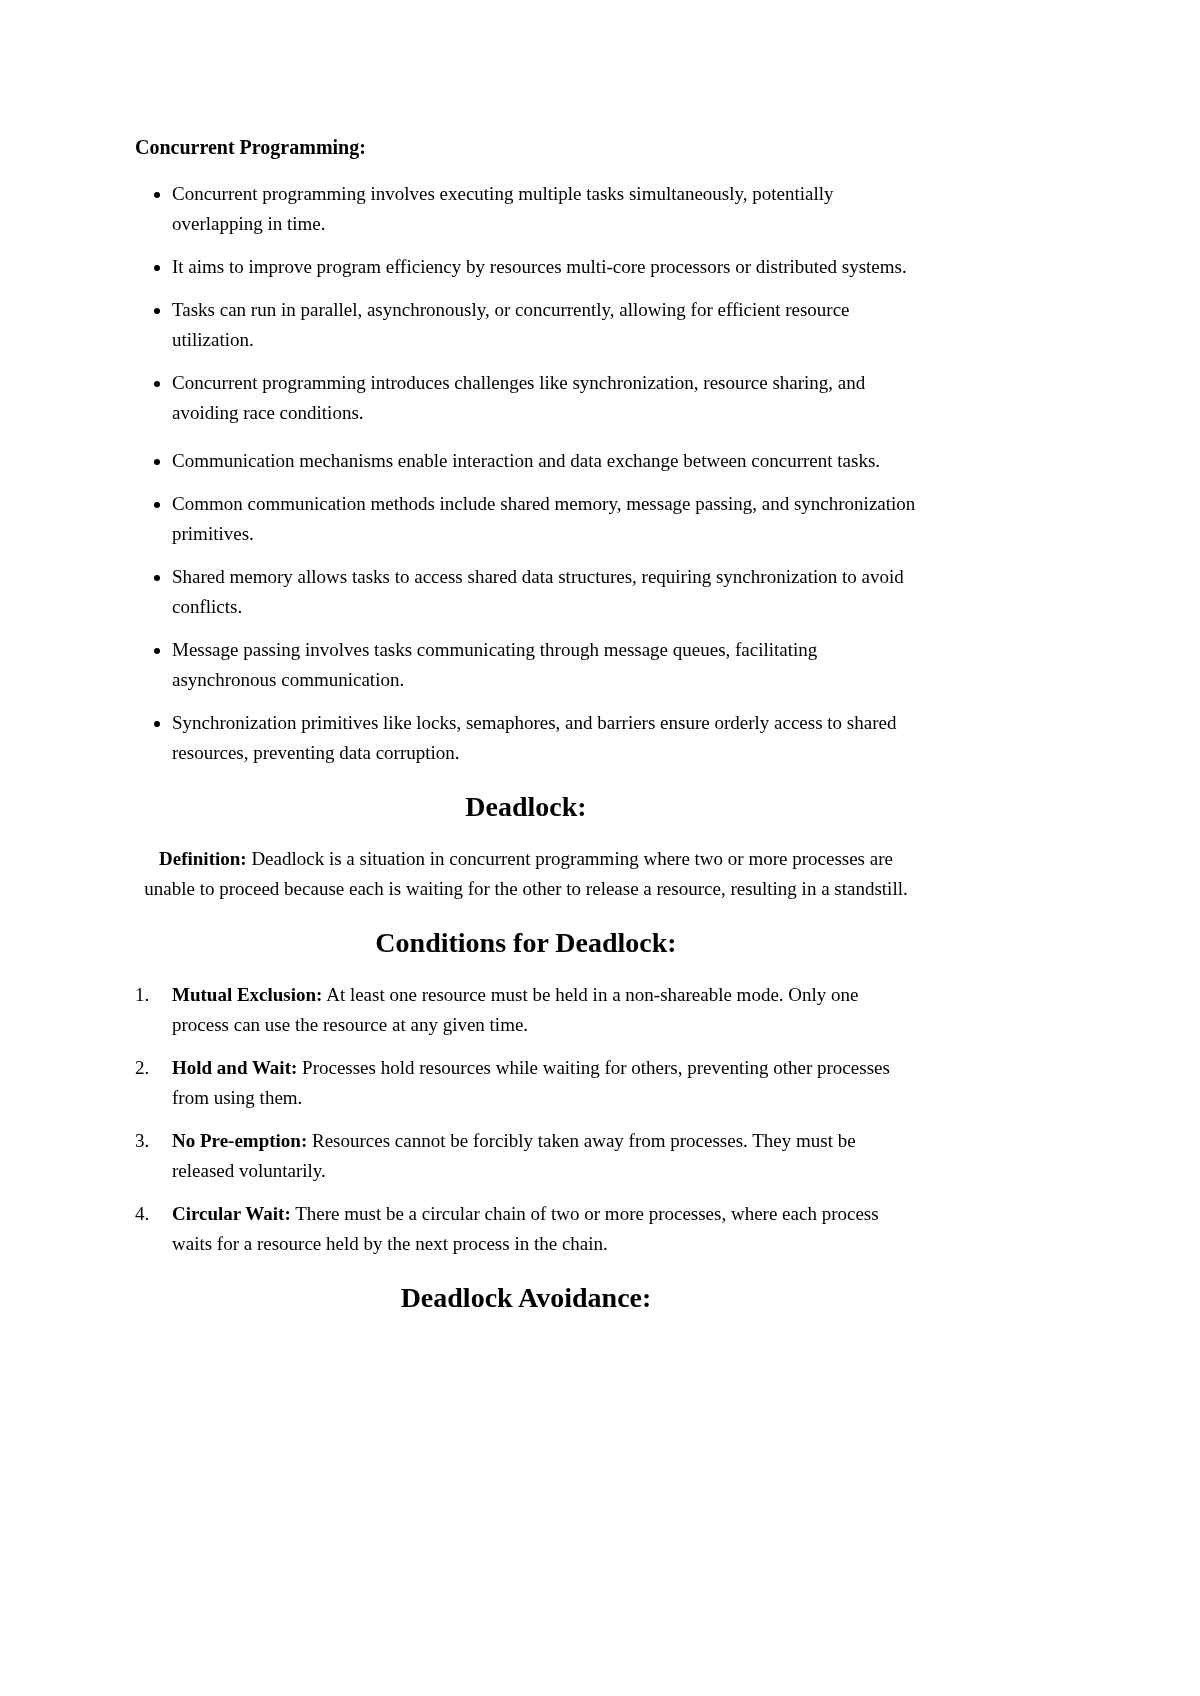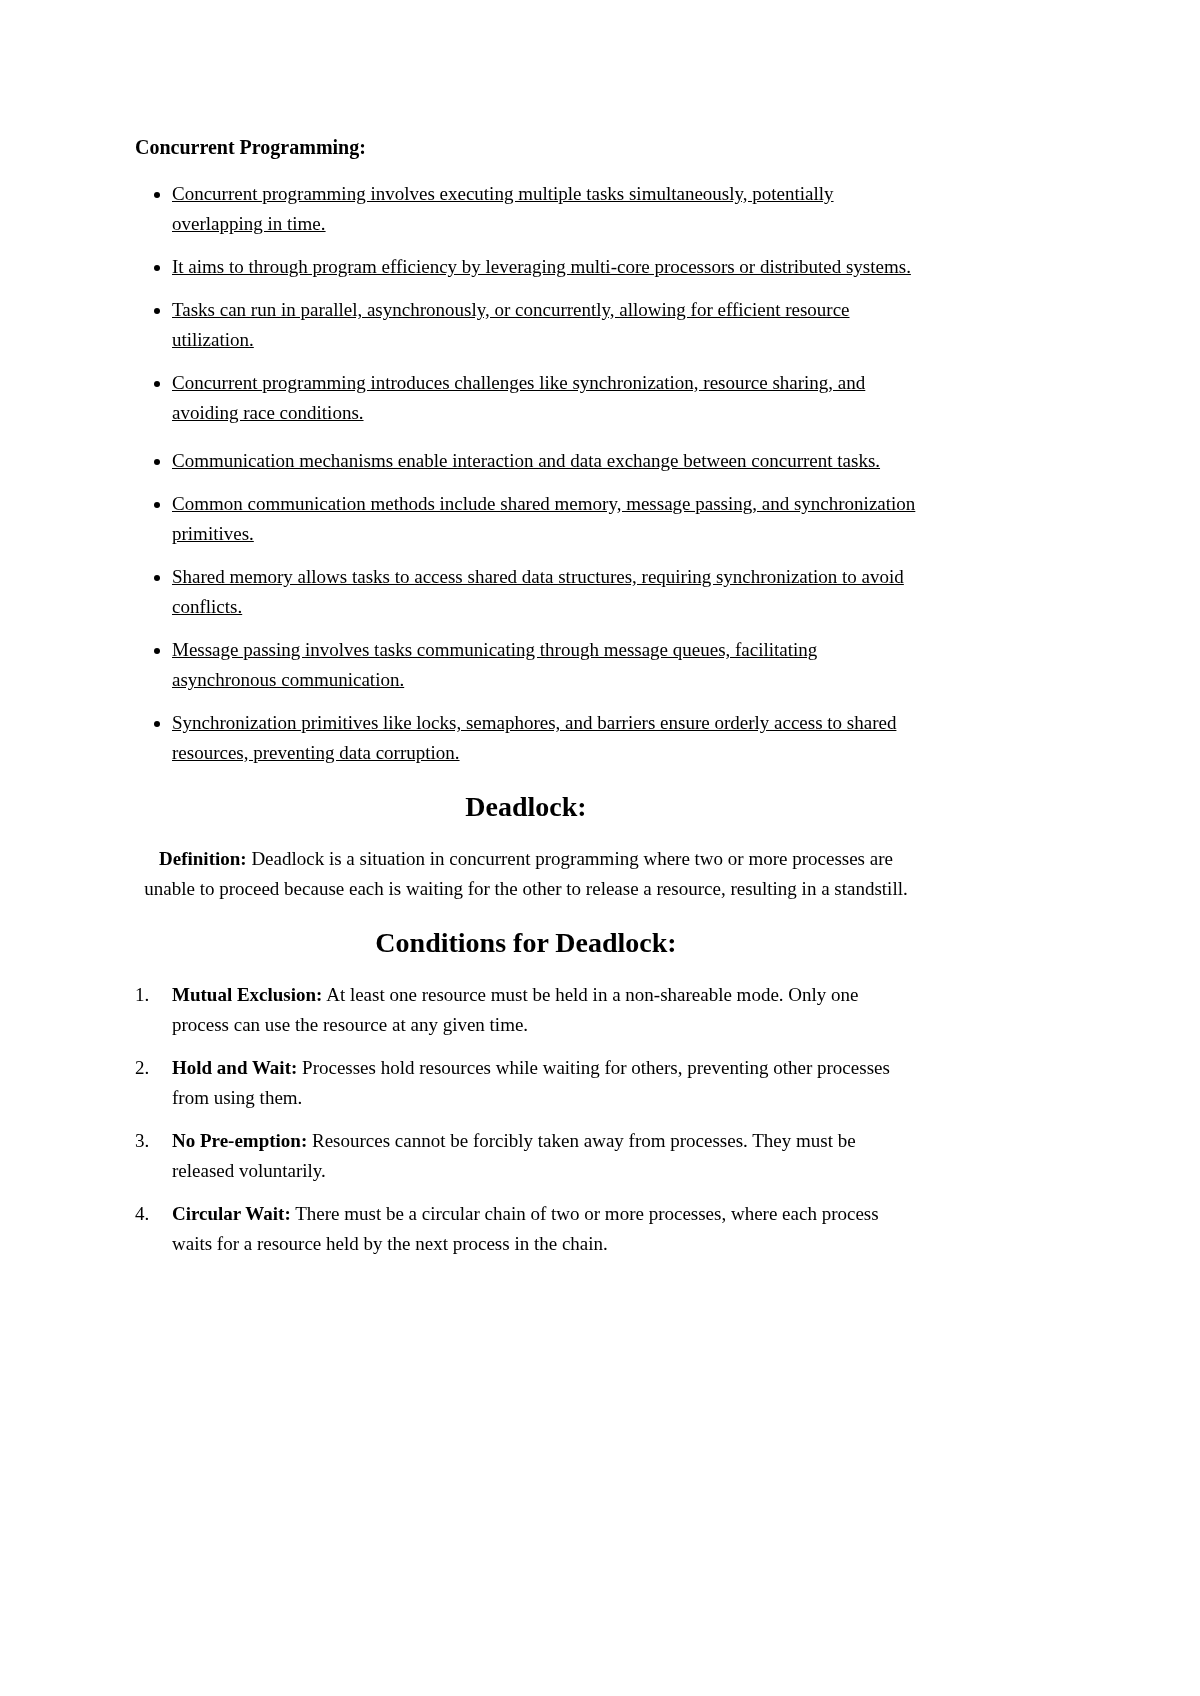--- a/index.html
+++ b/index.html
@@ -30,21 +30,20 @@
     font-size: 28px;
     font-weight: bold;
     margin: 22px 0 20px 0;
     line-height: 34px;
     text-align: center;
   }
   ul.bullets {
     list-style: disc;
     margin: 0 0 18px 0;
     padding: 0 0 0 37px;
-    text-decoration: underline;
   }
   ul.bullets li {
     margin: 0 0 13px 0;
     padding-left: 0;
   }
   p.body-para {
     margin: 0 0 16px 0;
     text-align: center;
   }
   .num-list {
@@ -65,21 +64,21 @@
 </style>
 </head>
 <body>
 
 <div class="page">
 
   <h3 class="h-small">Concurrent Programming:</h3>
 
   <ul class="bullets">
     <li>Concurrent programming involves executing multiple tasks simultaneously, potentially overlapping in time.</li>
-    <li>It aims to through program efficiency by leveraging multi-core processors or distributed systems.</li>
+    <li>It aims to improve program efficiency by resources multi-core processors or distributed systems.</li>
     <li>Tasks can run in parallel, asynchronously, or concurrently, allowing for efficient resource utilization.</li>
     <li>Concurrent programming introduces challenges like synchronization, resource sharing, and avoiding race conditions.</li>
   </ul>
 
 
   <ul class="bullets">
     <li>Communication mechanisms enable interaction and data exchange between concurrent tasks.</li>
     <li>Common communication methods include shared memory, message passing, and synchronization primitives.</li>
     <li>Shared memory allows tasks to access shared data structures, requiring synchronization to avoid conflicts.</li>
     <li>Message passing involves tasks communicating through message queues, facilitating asynchronous communication.</li>
@@ -109,15 +108,16 @@
       <div class="num-body"><strong>No Pre-emption:</strong> <span>Resources cannot be forcibly taken away from processes. They must be released voluntarily.</span></div>
     </div>
 
     <div class="num-item">
       <span class="num">4.</span>
       <div class="num-body"><strong>Circular Wait:</strong> <span>There must be a circular chain of two or more processes, where each process waits for a resource held by the next process in the chain.</span></div>
     </div>
 
   </div>
 
+  <h1 class="h-big">Deadlock Avoidance:</h1>
 
 
 </div>
 
 </body></html>

